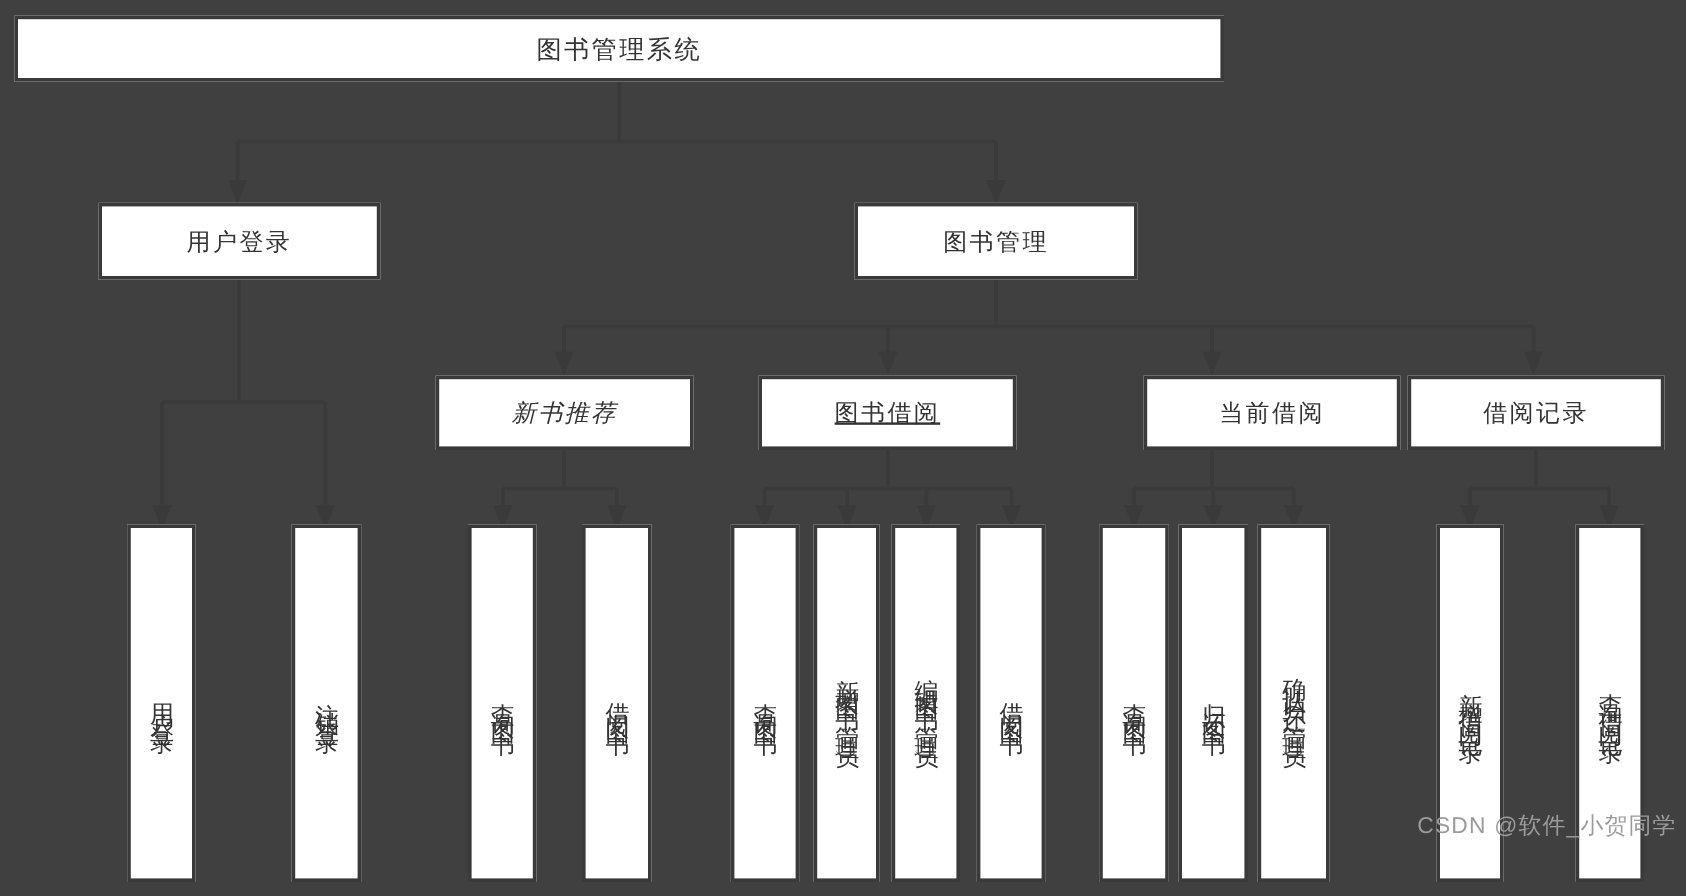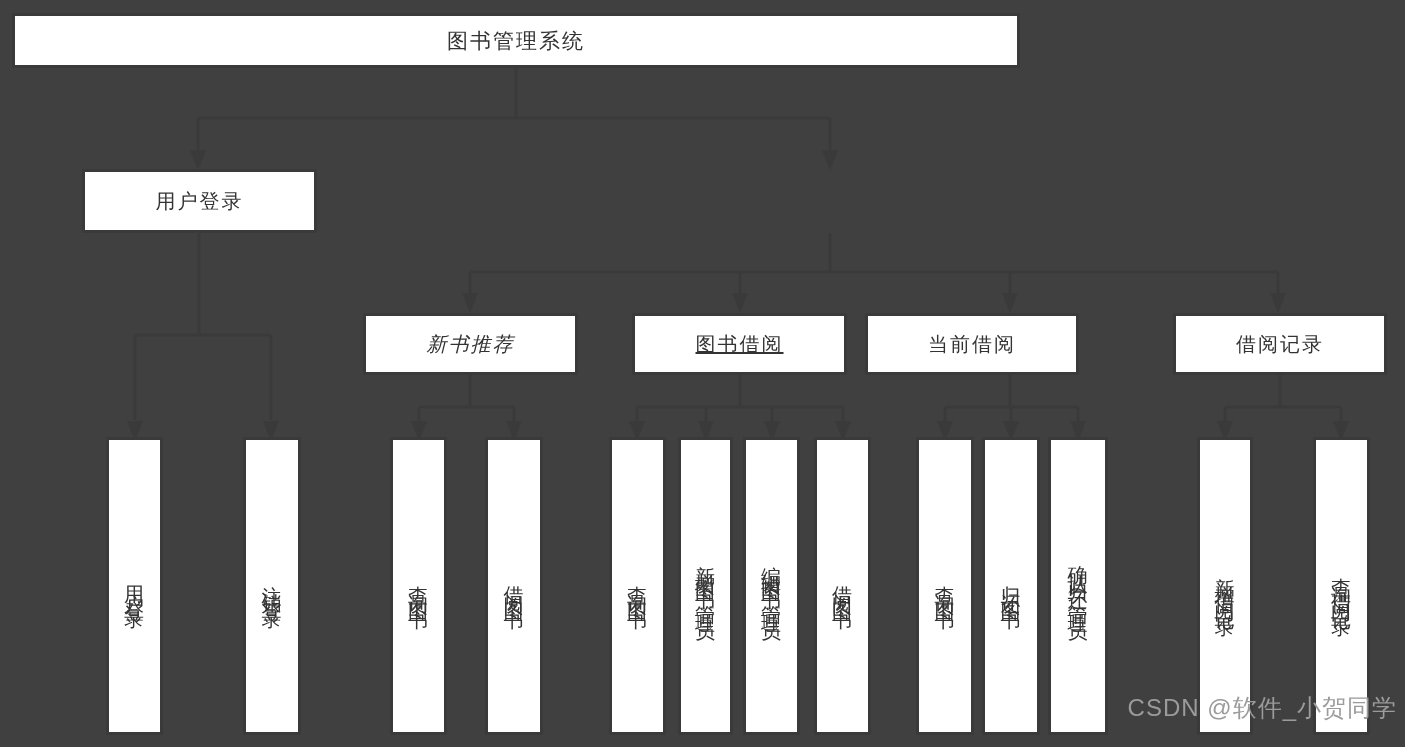--- a/index.html
+++ b/index.html
@@ -40,42 +40,42 @@
     font-size: 20px;
   }
   
   .n-root   { left: 12px;  top: 13px;  width: 1008px; height: 55px; }
   
   .n-user   { left: 82px;  top: 169px; width: 235px; height: 64px; }
   .n-book   { left: 712px; top: 169px; width: 236px; height: 64px; }
   
   .n-new    { left: 363px;  top: 313px; width: 215px; height: 62px; font-style: italic; }
   .n-borrow { left: 632px;  top: 313px; width: 215px; height: 62px; text-decoration: underline; }
-  .n-cur    { left: 865px;  top: 313px; width: 214px; height: 62px; }
+  .n-cur    { left: 953px;  top: 313px; width: 214px; height: 62px; }
   .n-rec    { left: 1173px; top: 313px; width: 214px; height: 62px; }
   
   .leaf { top: 437px; height: 298px; }
   .l-u1 { left: 106px;  width: 57px; }
   .l-u2 { left: 243px;  width: 58px; }
   .l-n1 { left: 390px;  width: 57px; }
   .l-n2 { left: 485px;  width: 58px; }
   .l-b1 { left: 609px;  width: 57px; }
   .l-b2 { left: 678px;  width: 55px; }
   .l-b3 { left: 743px;  width: 57px; }
   .l-b4 { left: 814px;  width: 57px; }
   .l-c1 { left: 916px;  width: 58px; }
   .l-c2 { left: 982px;  width: 58px; }
   .l-c3 { left: 1048px; width: 60px; }
   .l-r1 { left: 1197px; width: 56px; }
   .l-r2 { left: 1313px; width: 57px; }
   #watermark {
     position: absolute;
     right: 8px;
-    top: 692px;
-    font-size: 24px;
+    top: 675px;
+    font-size: 19px;
     color: #9b9b9b;
     letter-spacing: 1px;
     z-index: 5;
     text-align: center;
   }
 </style>
 </head>
 <body>
 
 <div id="stage">
@@ -108,20 +108,21 @@
       M937 421 L953 421 L945 441 Z
       M1003 421 L1019 421 L1011 441 Z
       M1070 421 L1086 421 L1078 441 Z
       M1217 421 L1233 421 L1225 441 Z
       M1333 421 L1349 421 L1341 441 Z"></path>
   </svg>
 
   <div class="box root n-root">图书管理系统</div>
 
   <div class="box n-user">用户登录</div>
+  <div class="box n-book">图书管理</div>
 
   <div class="box n-new">新书推荐</div>
   <div class="box n-borrow">图书借阅</div>
   <div class="box n-cur">当前借阅</div>
   <div class="box n-rec">借阅记录</div>
 
   <div class="box vert leaf l-u1">用户登录</div>
   <div class="box vert leaf l-u2">注销登录</div>
 
   <div class="box vert leaf l-n1">查询图书</div>

